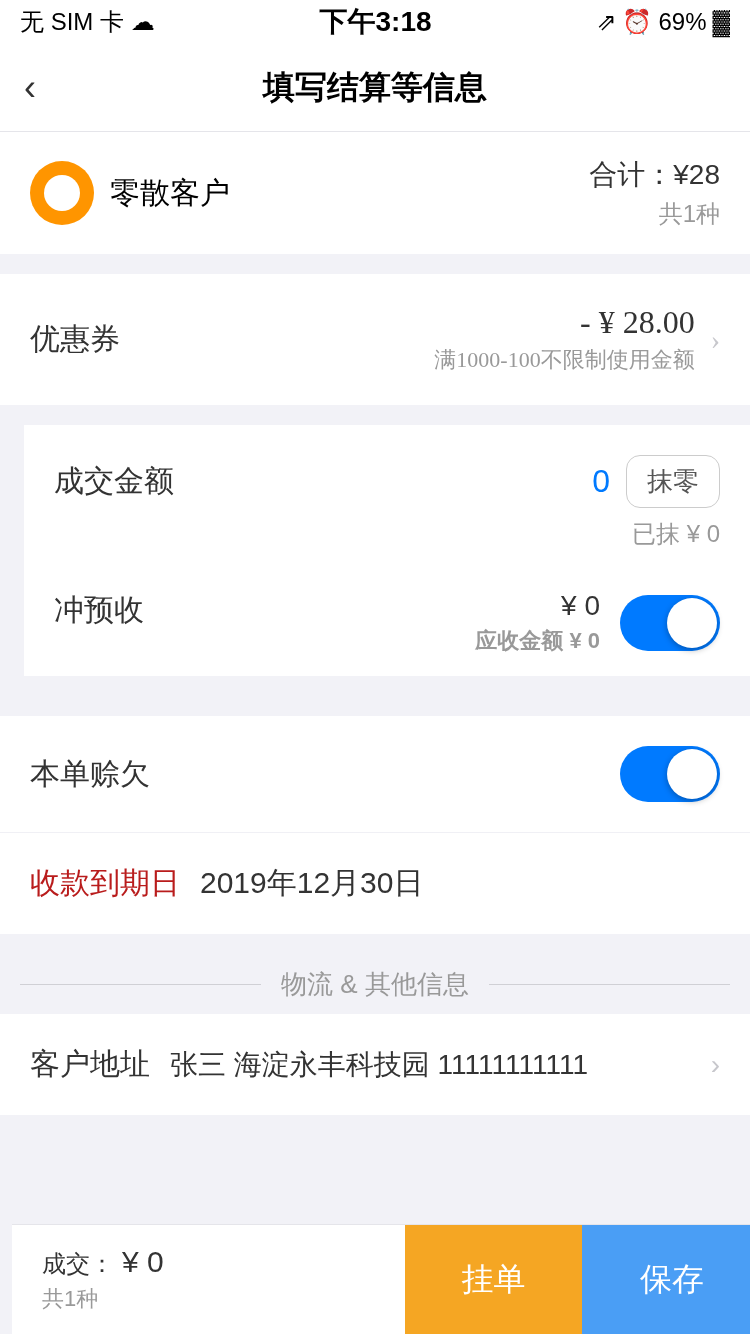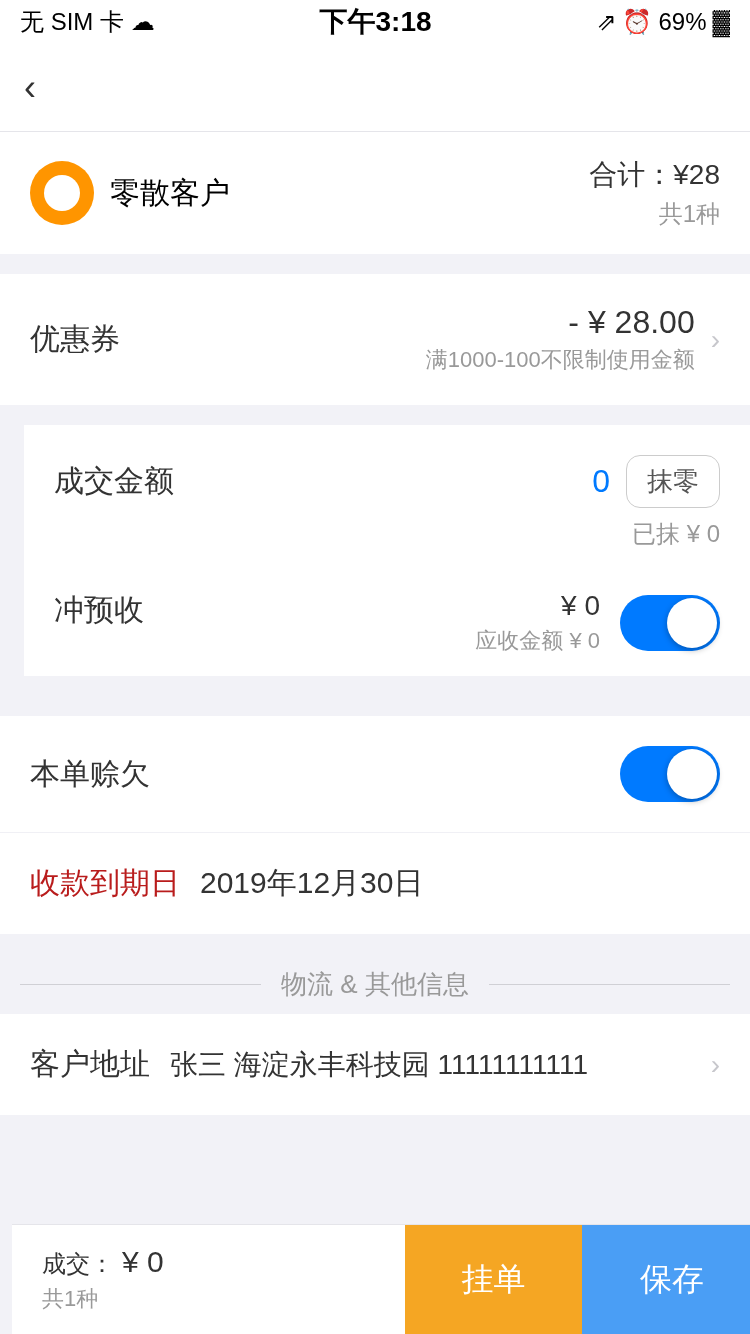--- a/index.html
+++ b/index.html
@@ -105,20 +105,21 @@
     
     .section-divider {
       height: 20px;
       background: #f2f2f7;
     }
 
     
     .card-section {
       background: #15803d;
       margin-bottom: 0;
+      font-family: Liberation Serif, serif;
     }
 
     .row-item {
       display: flex;
       align-items: center;
       justify-content: space-between;
       padding: 30px 30px;
       background: #fff;
       border-bottom: 1px solid #f0f0f5;
       min-height: 90px;
@@ -217,20 +218,21 @@
       text-align: right;
     }
     .prepay-amount {
       font-size: 28px;
       color: #333;
     }
     .receivable {
       font-size: 22px;
       color: #999;
       margin-top: 4px;
+      font-weight: bold;
     }
 
     
     .toggle {
       width: 100px;
       height: 56px;
       background: #007aff;
       border-radius: 28px;
       position: relative;
       cursor: pointer;
@@ -384,20 +386,21 @@
   <div class="status-right">
     <span>⇗</span>
     <span>⏰</span>
     <span>69%</span>
     <span>▓</span>
   </div>
 </div>
 
 <div class="nav-bar">
   <div class="nav-back">‹</div>
+  <div class="nav-title">填写结算等信息</div>
 </div>
 
 <div class="content">
 
   <div class="customer-section">
     <div class="customer-left">
       <div class="avatar">
         <div class="avatar-icon"></div>
       </div>
       <span class="customer-name">零散客户</span>

